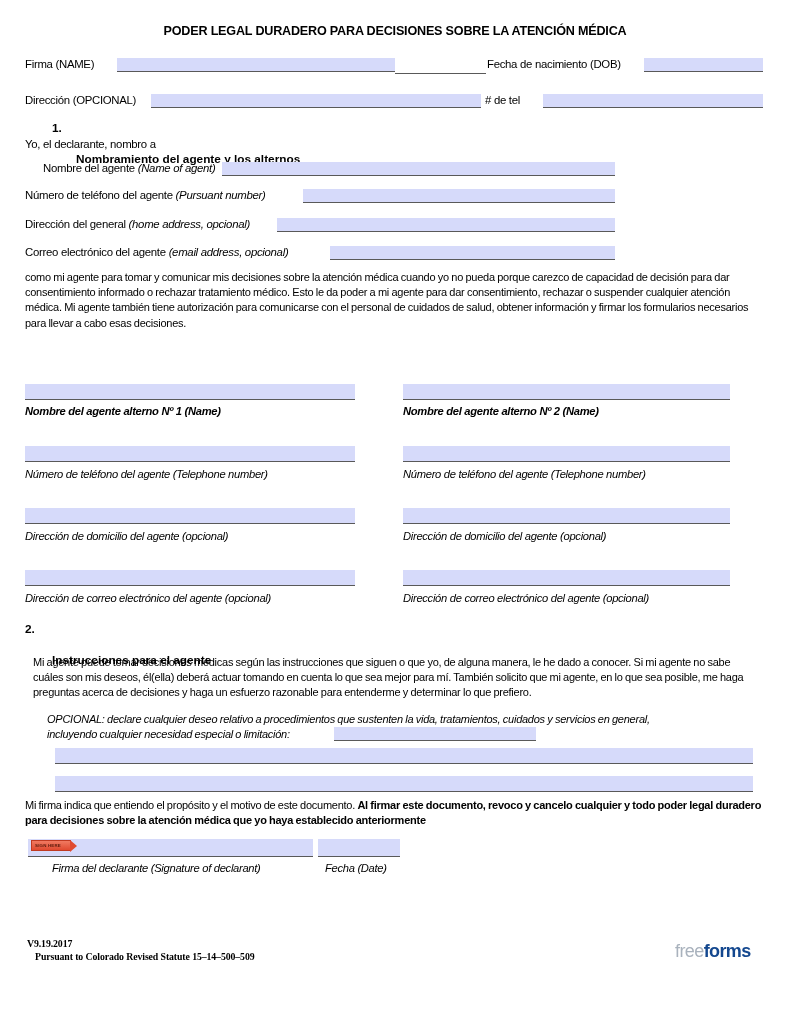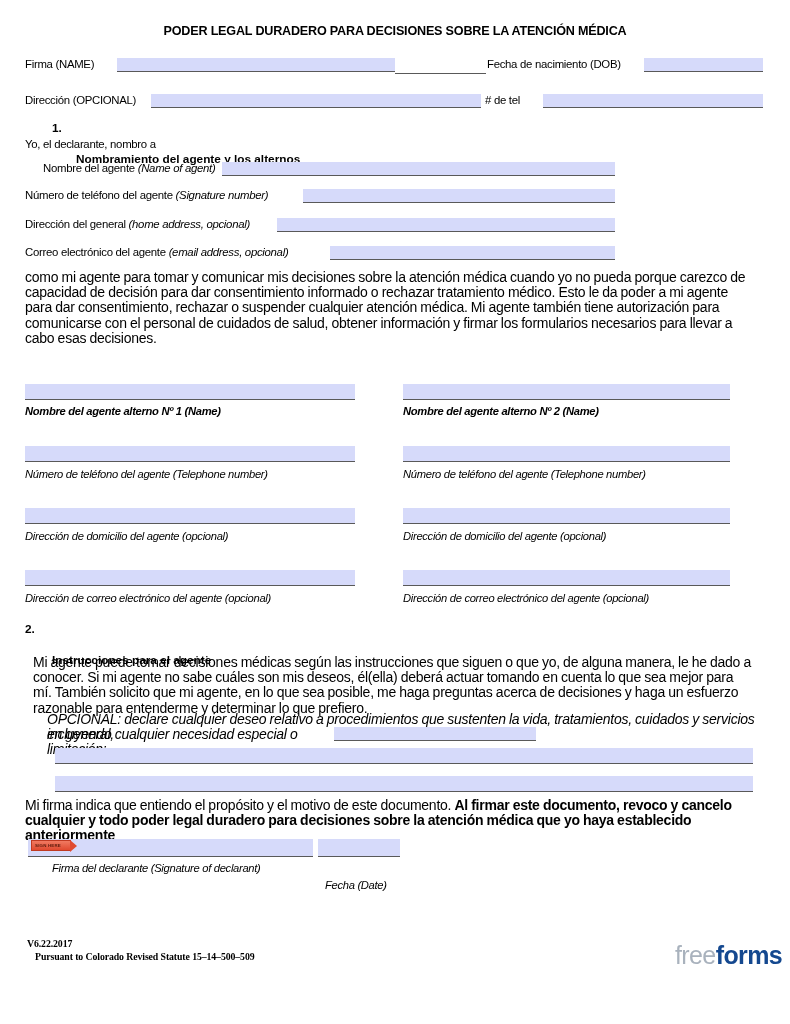--- a/index.html
+++ b/index.html
@@ -16,21 +16,21 @@
     overflow: hidden;
   }
   .page {
     position: relative;
     width: 790px;
     height: 840px;
     background: #ffffff;
   }
   .para {
     font-family: "Liberation Sans", sans-serif;
-    font-size: 14px;
+    font-size: 11px;
     line-height: 15.2px;
     text-align: left;
     letter-spacing: -0.25px;
     word-spacing: -0.4px;
   }
 
   
   .doc-title {
     position: absolute;
     top: 24px;
@@ -128,21 +128,21 @@
   .foot {
     position: absolute;
     font-family: "Liberation Serif", serif;
     font-size: 9.8px;
     font-weight: bold;
     letter-spacing: -0.1px;
     white-space: nowrap;
   }
   .logo {
     position: absolute;
-    font-size: 25px;
+    font-size: 18px;
     font-weight: bold;
     letter-spacing: -0.6px;
     white-space: nowrap;
   }
   .logo .free { color: #a9b2bd; font-weight: normal; }
   .logo .forms { color: #14488f; font-weight: bold; }
 </style>
 </head>
 <body>
 
@@ -168,21 +168,21 @@
   <div class="lbl" style="top:138px; left:25px;">Yo, el declarante, nombro a</div>
 
   <div class="lbl" style="top:162px; left:25px;margin-left:18px;">
     <span>Nombre del agente</span>
     <i>(Name of agent)</i>
   </div>
   <div class="field ruled" style="top:162px; left:222px; width:393px; height:14px;"></div>
 
   <div class="lbl" style="top:189px; left:25px;">
     <span>Número de teléfono del agente</span>
-    <i>(Signature number)</i>
+    <i>(Pursuant number)</i>
   </div>
   <div class="field ruled" style="top:189px; left:303px; width:312px; height:14px;"></div>
 
   <div class="lbl" style="top:218px; left:25px;">
     <span>Dirección del general</span>
     <i>(home address, opcional)</i>
   </div>
   <div class="field ruled" style="top:218px; left:277px; width:338px; height:14px;"></div>
 
   <div class="lbl" style="top:246px; left:25px;">
@@ -231,22 +231,22 @@
     <span class="bold">poder legal duradero para decisiones sobre la atención médica que yo haya establecido anteriormente</span>
   </div>
 
   <div class="field ruled" style="top:839px; left:28px; width:285px; height:18px;"></div>
   <div class="sign-tag" style="top:840px; left:31px;">
     <span>SIGN HERE</span>
   </div>
   <div class="field ruled" style="top:839px; left:318px; width:82px; height:18px;"></div>
 
   <div class="cap plain" style="top:862px; left:52px;">Firma del declarante (Signature of declarant)</div>
-  <div class="cap plain" style="top:862px; left:325px;margin-top:17px;">Fecha (Date)</div>
-
-  <div class="foot" style="top:938px; left:27px;">V6.22.2017</div>
+  <div class="cap plain" style="top:862px; left:325px;">Fecha (Date)</div>
+
+  <div class="foot" style="top:938px; left:27px;">V9.19.2017</div>
   <div class="foot" style="top:951px; left:35px;">Pursuant to Colorado Revised Statute 15–14–500–509</div>
 
   <div class="logo" style="top:941px; left:675px;">
     <span class="free">free</span><span class="forms">forms</span>
   </div>
 
 </div>
 
 </body></html>

